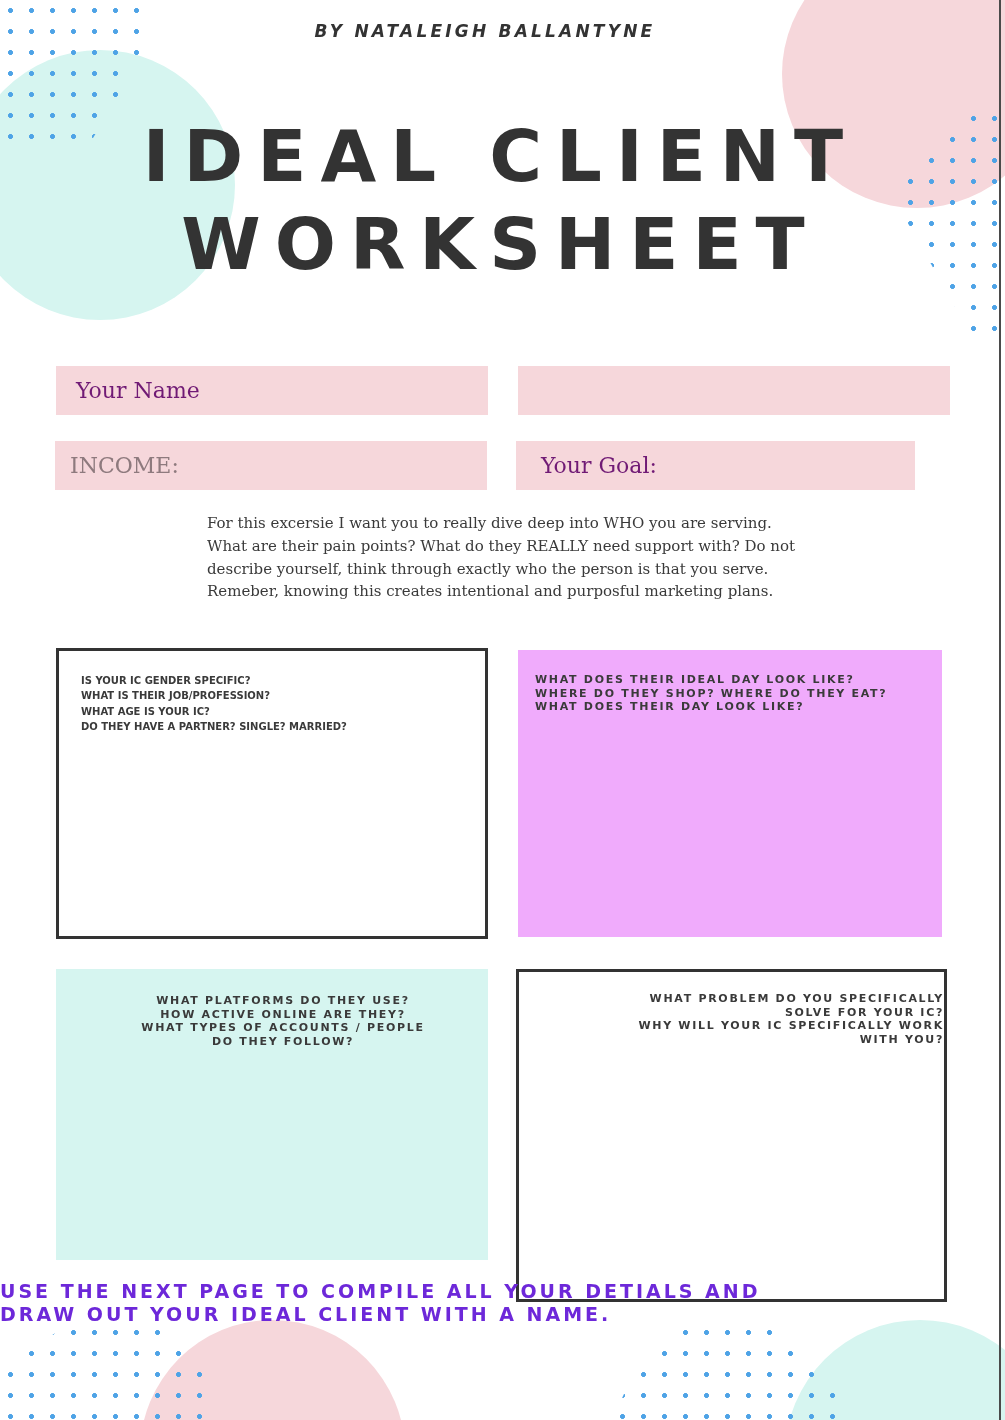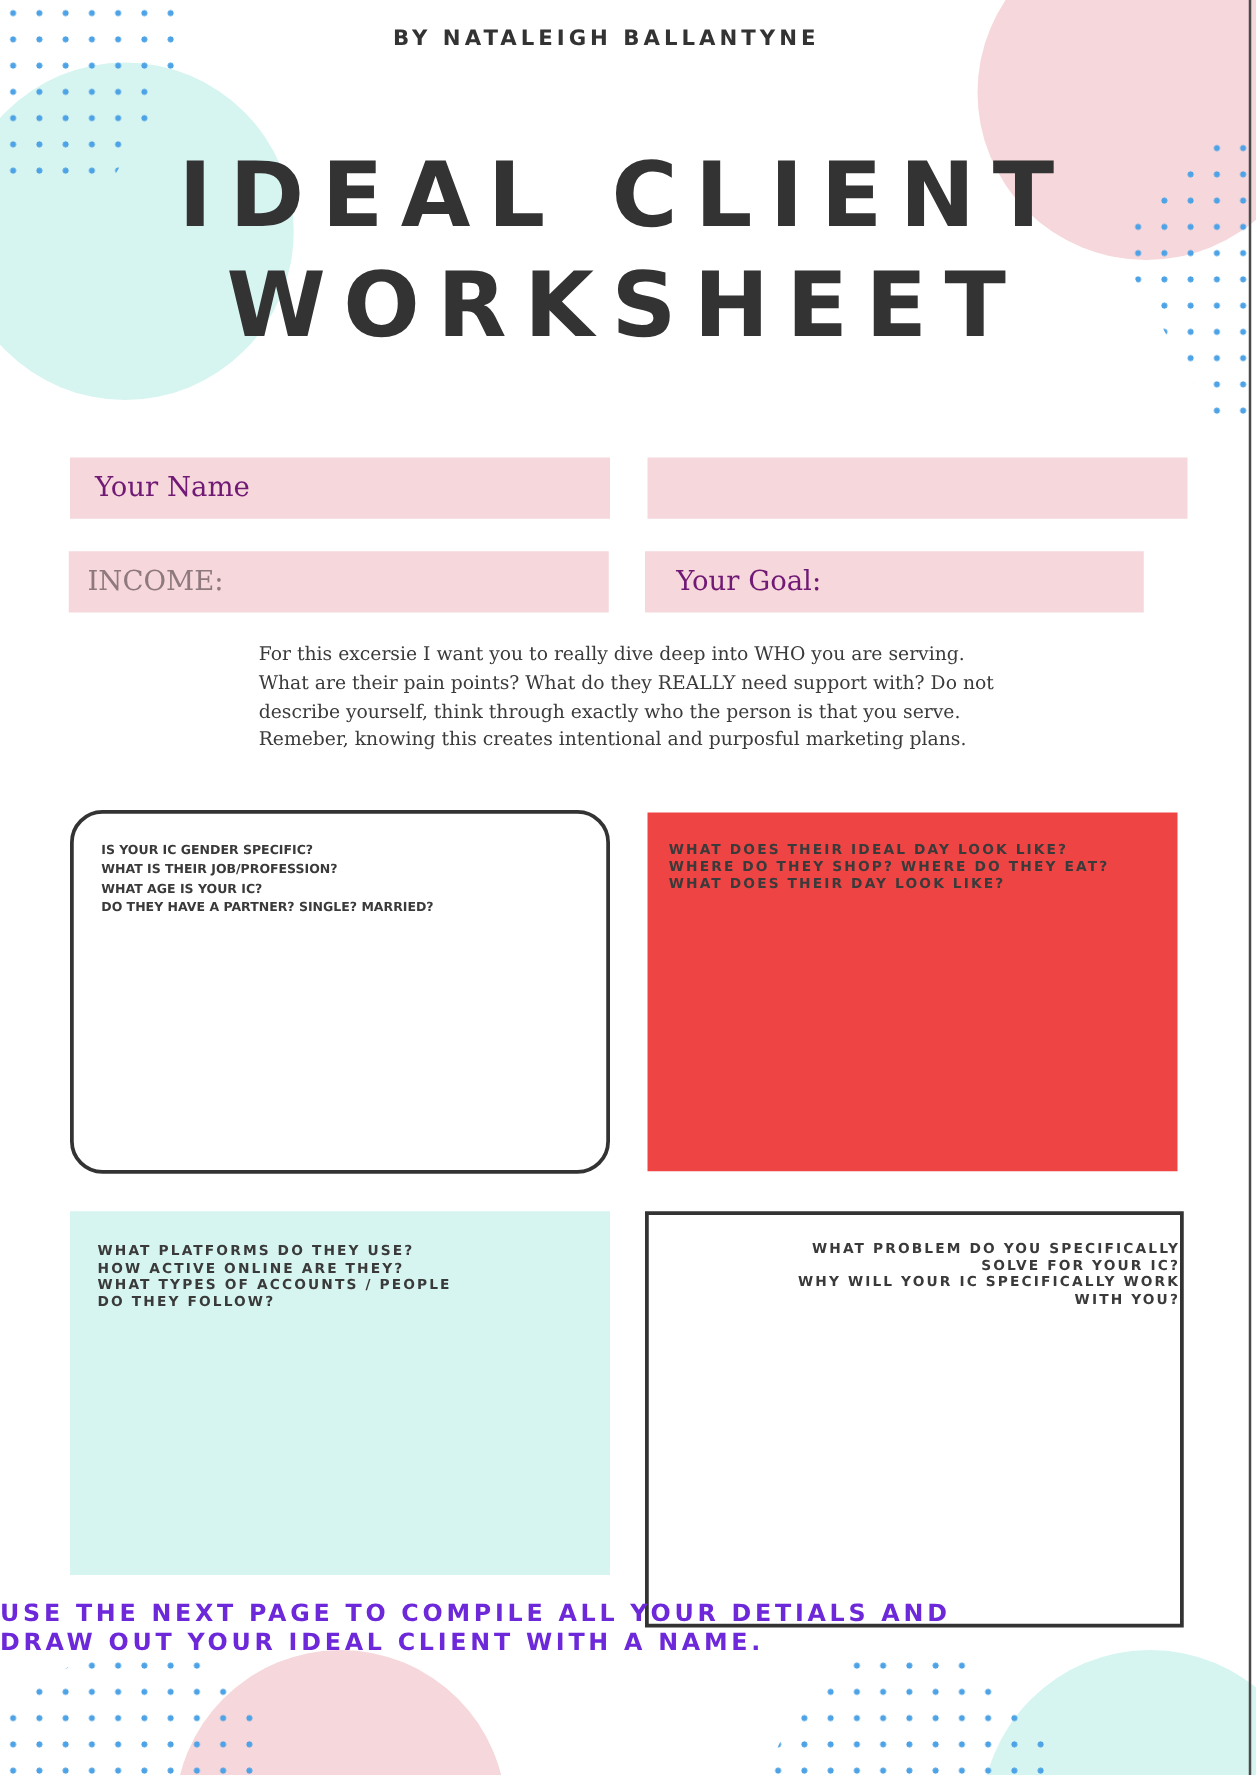--- a/index.html
+++ b/index.html
@@ -12,42 +12,42 @@
   .edge { position: absolute; top: 0; right: 4px; width: 2px; height: 1420px; background: #4a4a4a; }
   .circle { position: absolute; border-radius: 50%; }
   .dots {
     position: absolute;
     background-image: radial-gradient(circle, #4ea3e6 2.2px, transparent 2.6px);
     background-size: 21px 21px;
   }
   .byline {
     position: absolute; top: 21px; left: 0; width: 970px; text-align: center;
     font-family: "DejaVu Sans", sans-serif; font-weight: bold; font-size: 17px;
-    letter-spacing: 3.2px; color: #333;
+    letter-spacing: 3.2px; color: #333; font-style: italic;
   }
   .title {
     position: absolute; left: 0; width: 1000px; text-align: center;
     font-family: "DejaVu Sans", sans-serif; font-weight: bold; font-size: 72px;
     letter-spacing: 14px; color: #333; line-height: 1;
   }
   .field {
     position: absolute; background: #f6d7db; height: 49px;
     font-family: "DejaVu Serif", serif; font-size: 22px; color: #701a75;
     display: flex; align-items: center; box-sizing: border-box;
   }
   .field.muted { color: #8e7a7e; }
   .intro {
     position: absolute; left: 207px; top: 512px; width: 600px;
     font-family: "DejaVu Serif", serif; font-size: 15px; line-height: 22.8px; color: #3a3a3a;
   }
   .intro div { white-space: nowrap; }
   .box { position: absolute; box-sizing: border-box; }
   .box.outline { border: 3px solid #333; background: #fff; }
-  .box.pink { background: #ef4444; }
-  .box.mint { background: #d6f5f0; }
+  .box.pink { background: #f0abfc; }
+  .box.mint { background: #d6f5f0; text-align: center; }
   .q {
     font-family: "DejaVu Sans", sans-serif; font-weight: bold; color: #3a3a3a;
     text-transform: uppercase;
   }
   .q.small { font-size: 10px; line-height: 15.3px; letter-spacing: 0; }
   .q.wide { font-size: 11px; line-height: 13.6px; letter-spacing: 1.7px; }
   .footer {
     position: absolute; top: 1280px; left: 0; width: 1000px; text-align: left;
     font-family: "DejaVu Sans", sans-serif; font-weight: bold; font-size: 19px;
     letter-spacing: 3px; line-height: 23px; color: #6d28d9;
@@ -85,21 +85,21 @@
   <span>Your Goal:</span>
 </div>
 
 <div class="intro">
   <div>For this excersie I want you to really dive deep into WHO you are serving.</div>
   <div>What are their pain points? What do they REALLY need support with? Do not</div>
   <div>describe yourself, think through exactly who the person is that you serve.</div>
   <div>Remeber, knowing this creates intentional and purposful marketing plans.</div>
 </div>
 
-<div class="box outline" style="left:56px; top:648px; width:432px; height:291px; padding:22px 0 0 22px;border-radius:26px;">
+<div class="box outline" style="left:56px; top:648px; width:432px; height:291px; padding:22px 0 0 22px;">
   <div class="q small">IS YOUR IC GENDER SPECIFIC?</div>
   <div class="q small">WHAT IS THEIR JOB/PROFESSION?</div>
   <div class="q small">WHAT AGE IS YOUR IC?</div>
   <div class="q small">DO THEY HAVE A PARTNER? SINGLE? MARRIED?</div>
 </div>
 
 <div class="box pink" style="left:518px; top:650px; width:424px; height:287px; padding:23px 0 0 17px;">
   <div class="q wide">WHAT DOES THEIR IDEAL DAY LOOK LIKE?</div>
   <div class="q wide">WHERE DO THEY SHOP? WHERE DO THEY EAT?</div>
   <div class="q wide">WHAT DOES THEIR DAY LOOK LIKE?</div>

